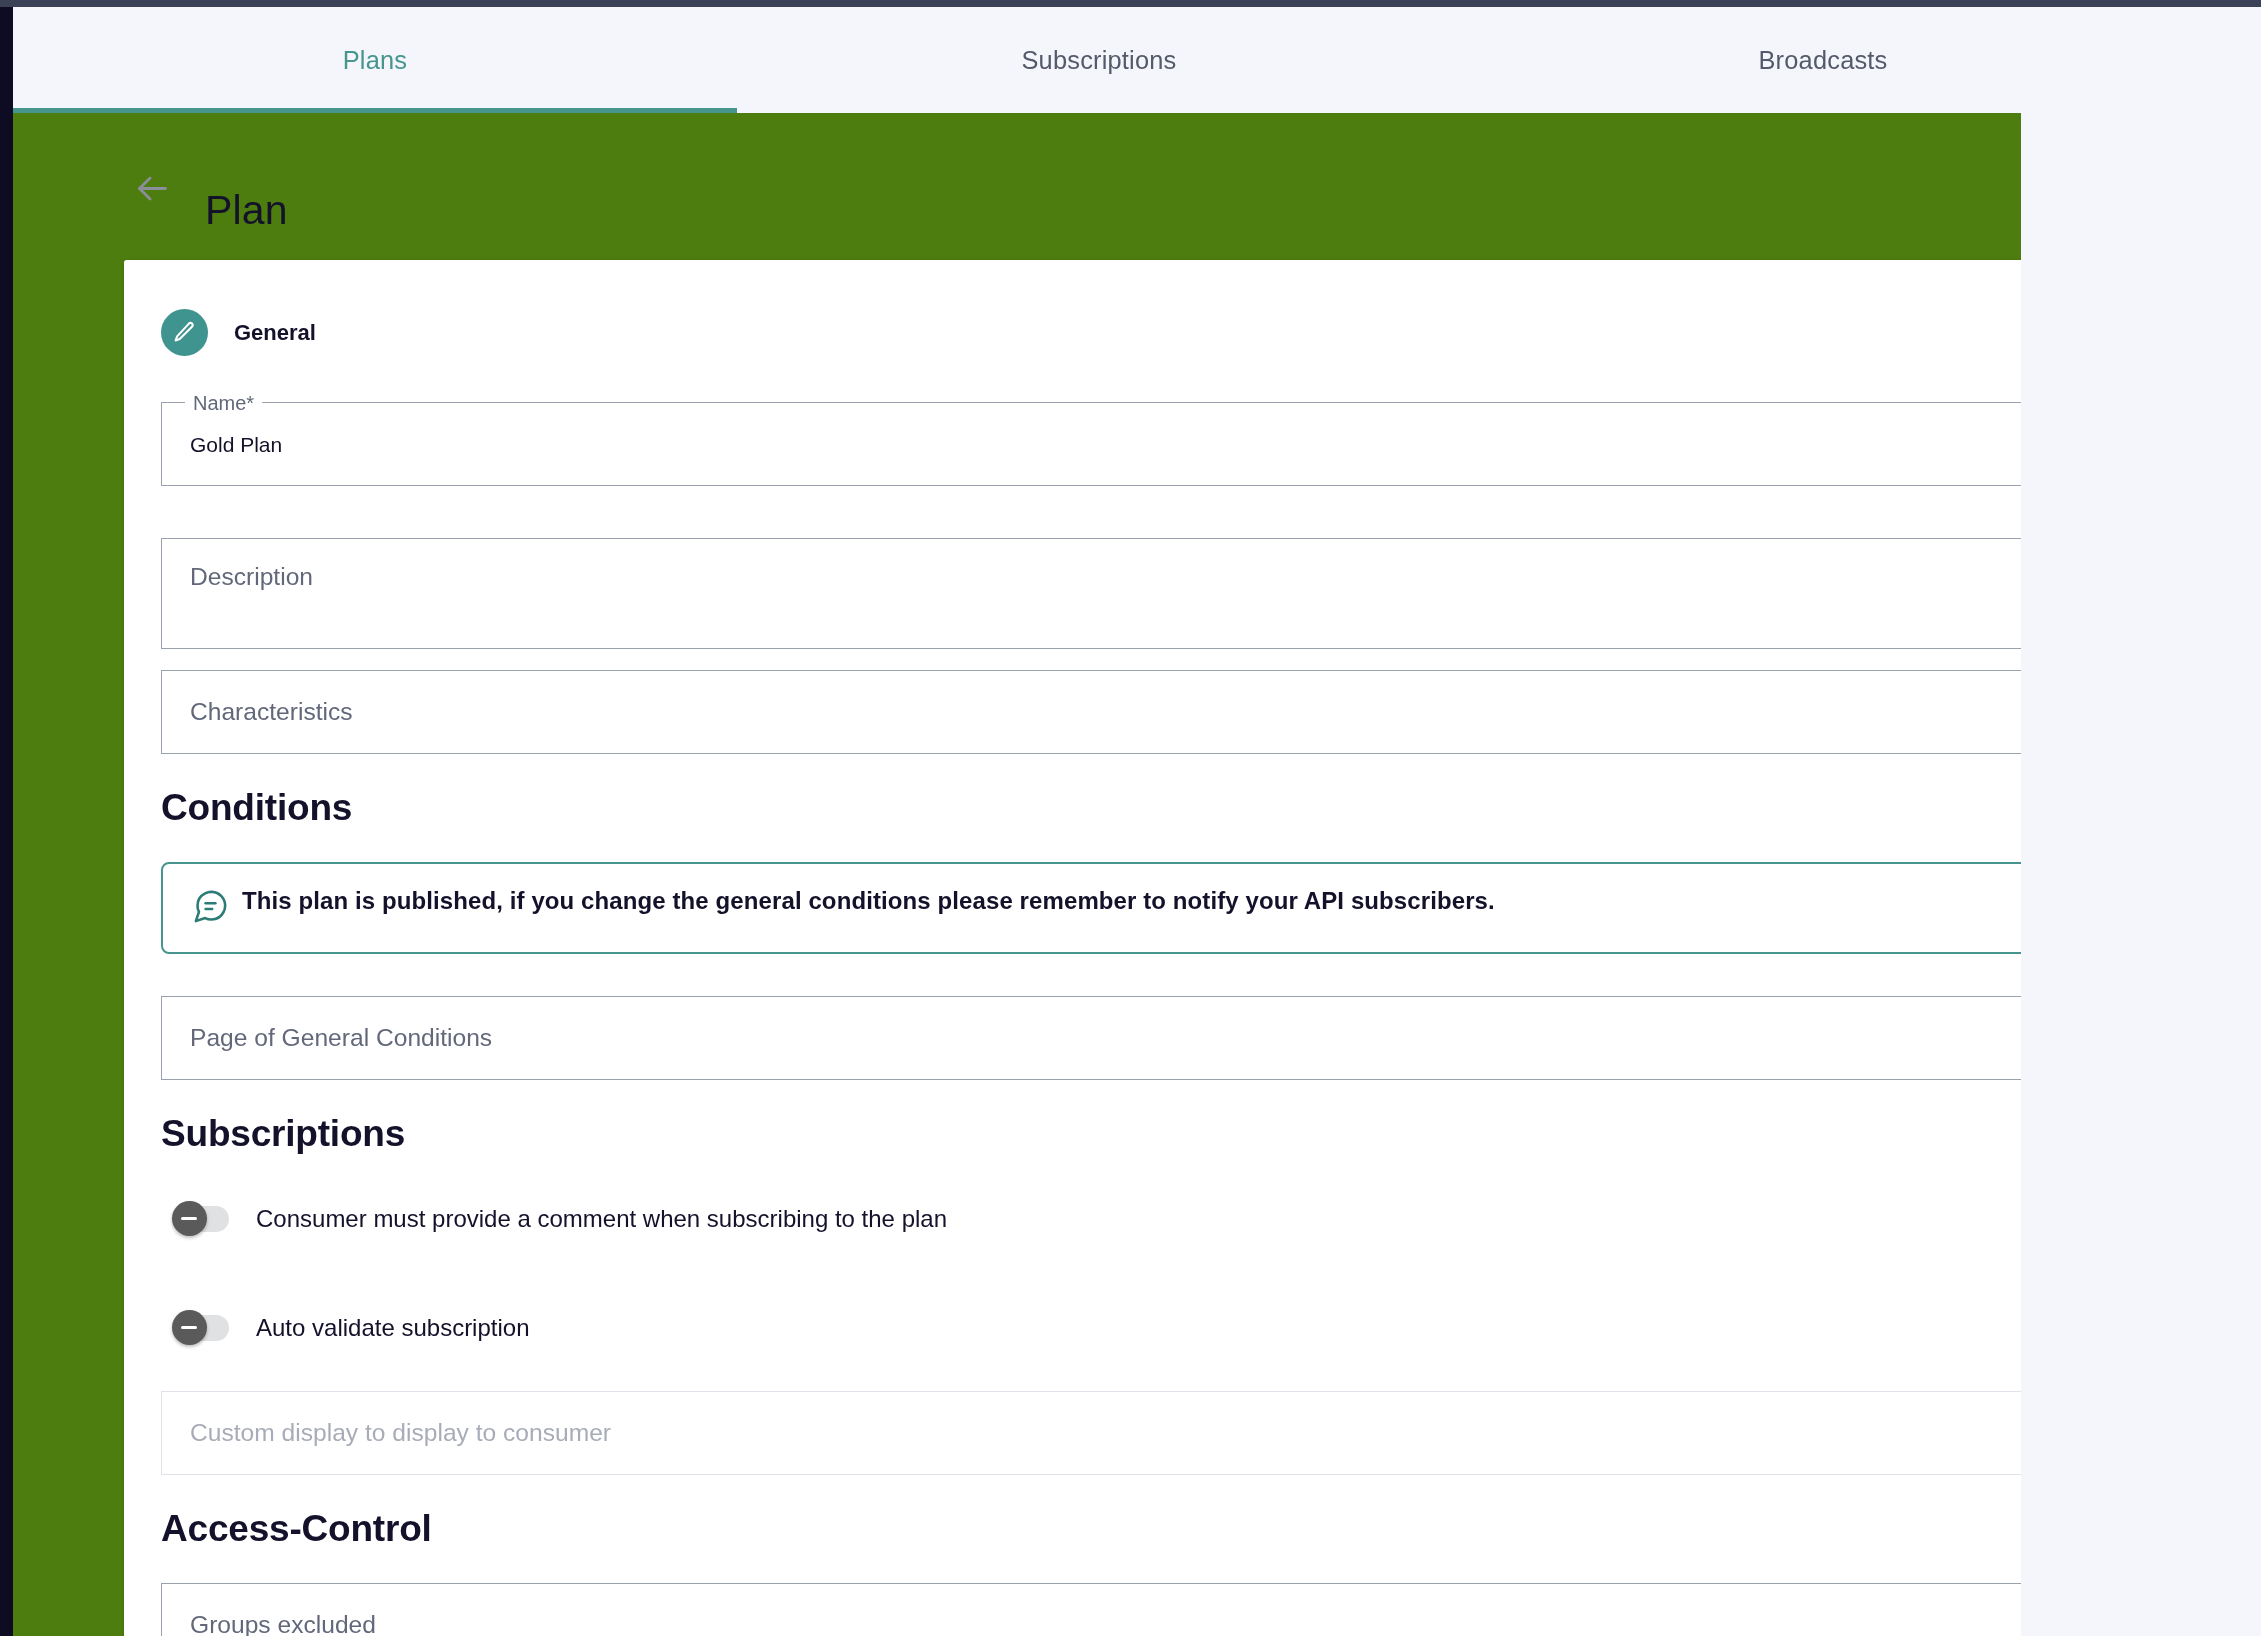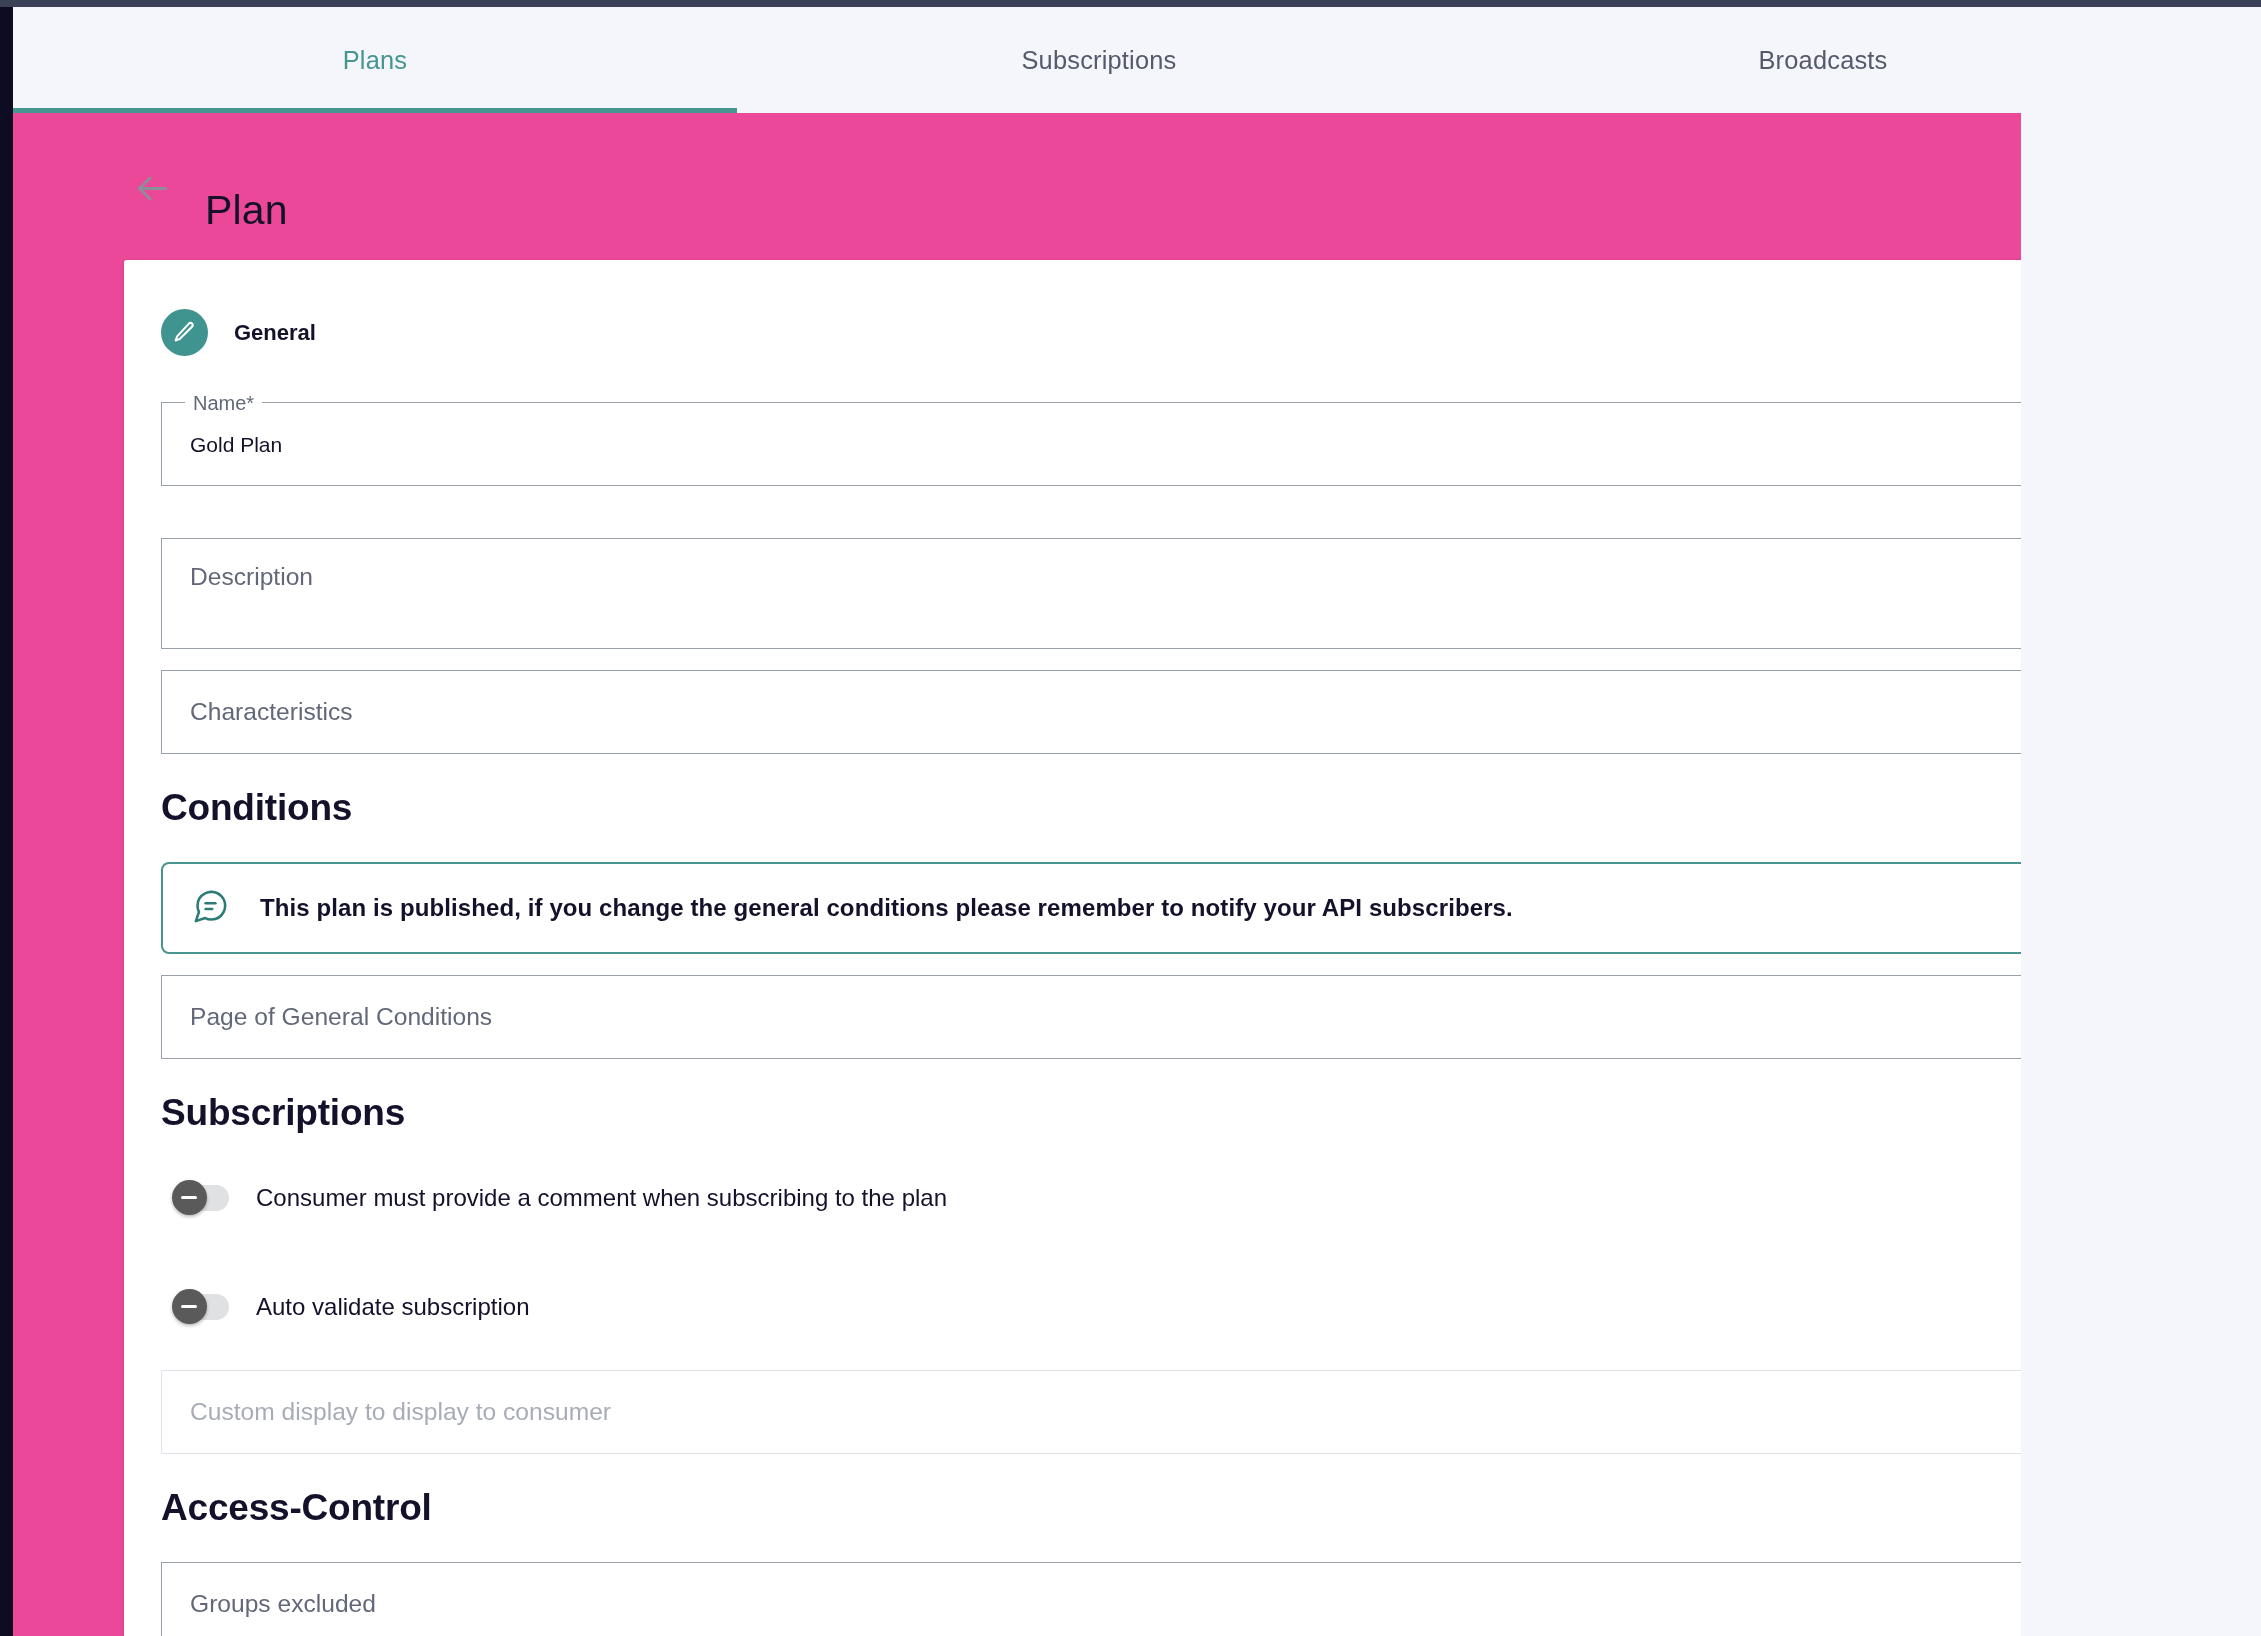--- a/index.html
+++ b/index.html
@@ -36,21 +36,21 @@
     background: #0e0c22;
   }
 
   
   .page {
     position: absolute;
     top: 7px;
     left: 13px;
     width: 2008px;
     height: 1630px;
-    background: #ec4899;
+    background: #4d7c0f;
     overflow: hidden;
   }
 
   
   .tabbar {
     position: relative;
     display: flex;
     width: 2248px;
     height: 106px;
     background: #f4f6fb;
@@ -218,24 +218,23 @@
     margin: 33px 0 33px 0;
   }
 
   
   .banner {
     width: 1983px;
     border: 2.6px solid #46958f;
     border-radius: 8px;
     background: #ffffff;
     display: flex;
-    align-items: center;
-    gap: 30px;
+    gap: 12px;
     padding: 23px 28px;
-    margin: 0 0 21px 0;
+    margin: 0 0 42px 0;
   }
   .banner-text {
     font-size: 24px;
     font-weight: bold;
     color: #14122b;
     letter-spacing: 0.1px;
   }
 
   
   .toggle-row {

